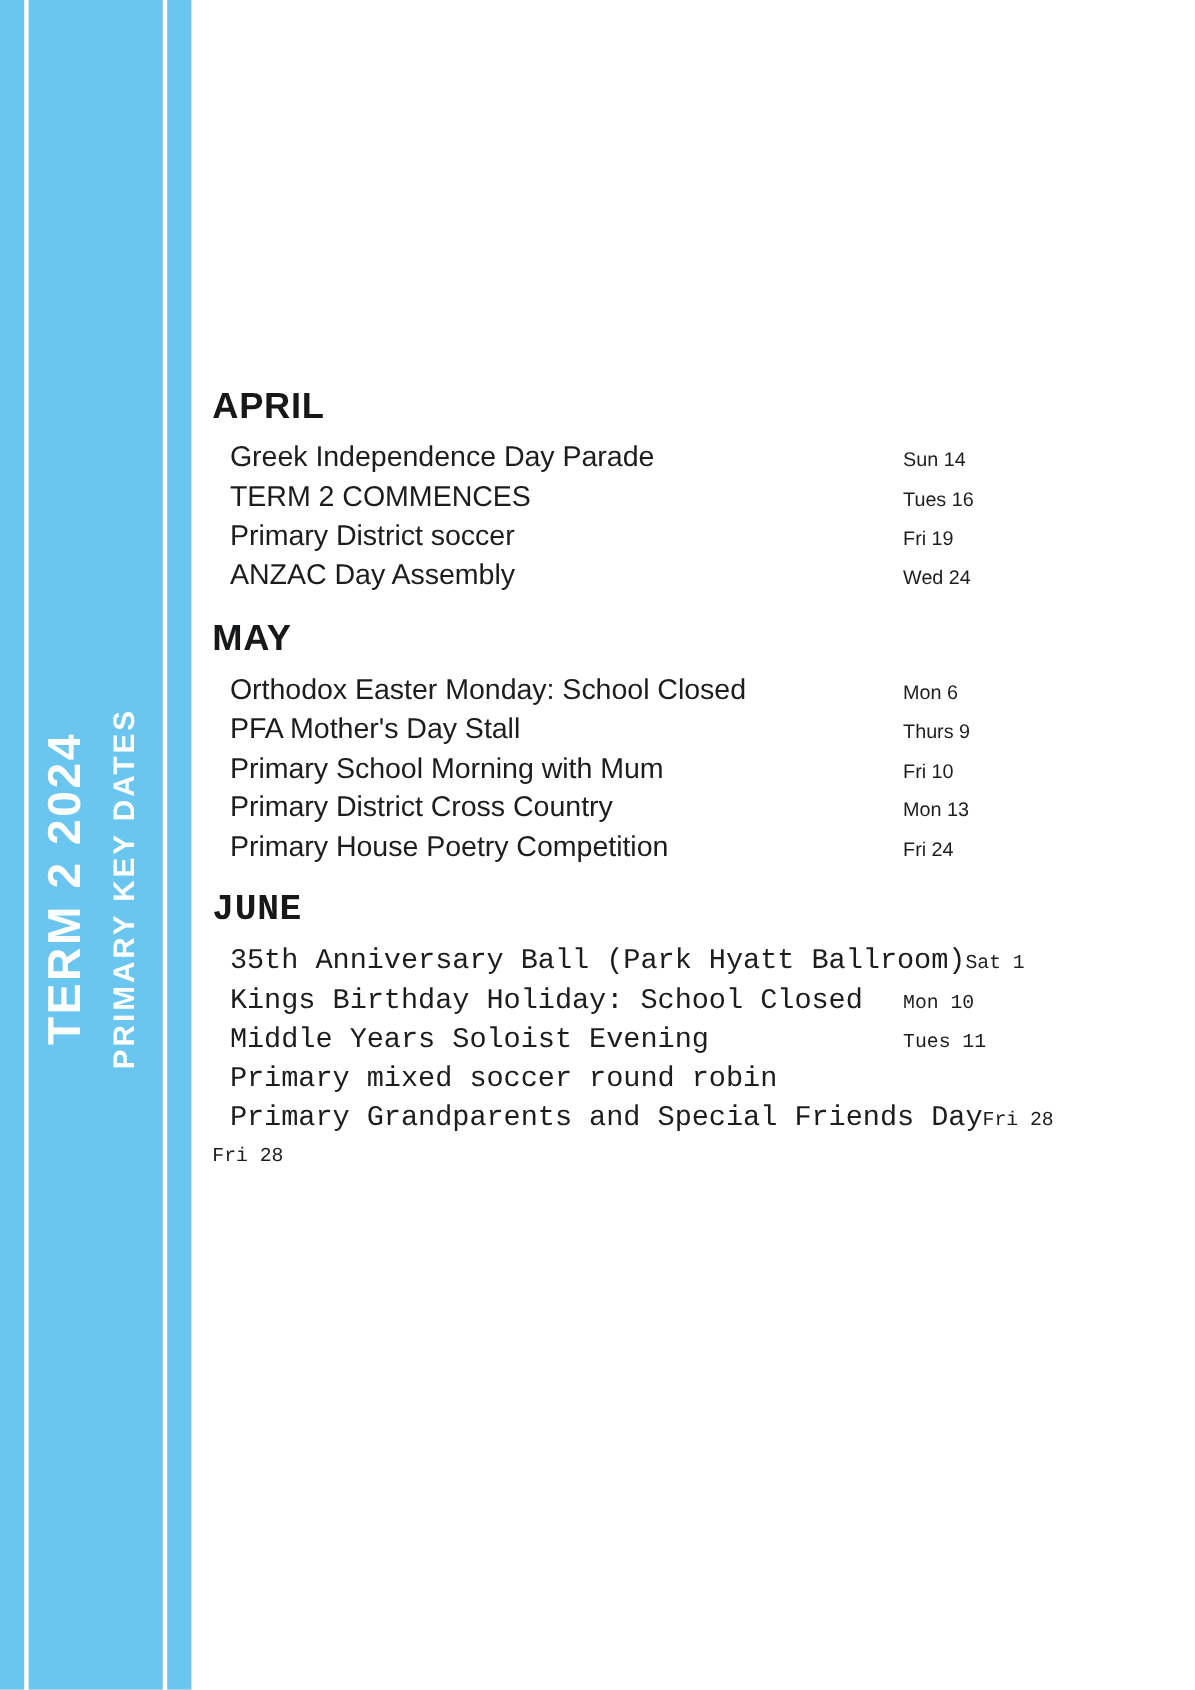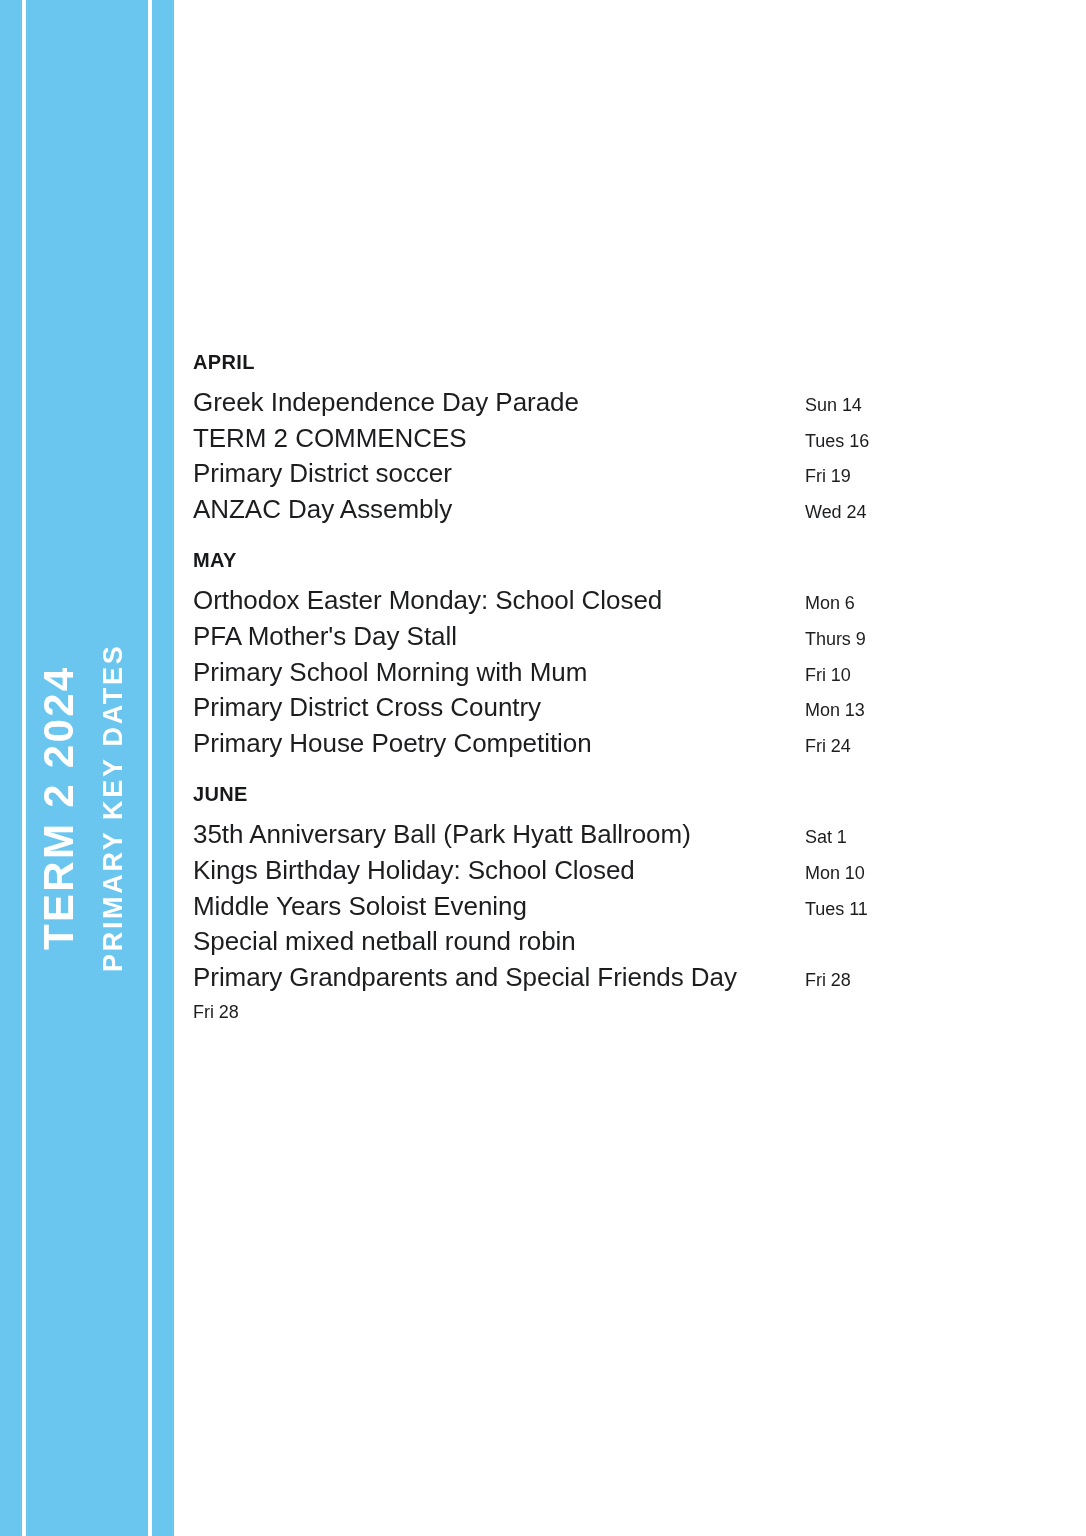--- a/index.html
+++ b/index.html
@@ -59,44 +59,45 @@
 
   
   #content {
     position: absolute;
     left: 193px;
     top: 352px;
     width: 880px;
   }
 
   .month-block { margin-bottom: 23px; }
-  .month-block:last-child { margin-bottom: 0; }
+  .month-block:last-child { margin-bottom: 0; font-family: Liberation Mono, monospace; }
 
   .month-heading {
-    font-size: 20px;
+    font-size: 33px;
     font-weight: bold;
     color: #17181a;
     letter-spacing: 0.018em;
     line-height: 1.0;
     margin: 0 0 13px 0;
   }
 
   .event-row {
     display: flex;
     align-items: baseline;
     height: 35.6px;
   }
   .event-name {
     flex: 0 0 612px;
     font-size: 26px;
     color: #1c1d1f;
     font-weight: 300;
     line-height: 35.6px;
     white-space: nowrap;
     letter-spacing: -0.002em;
+    margin-left: 16px;
   }
   .event-date {
     flex: 1 1 auto;
     font-size: 18px;
     color: #1c1d1f;
     font-weight: 300;
     line-height: 35.6px;
     white-space: nowrap;
     letter-spacing: -0.002em;
   }
@@ -165,21 +166,21 @@
       </div>
       <div class="event-row">
         <div class="event-name">Kings Birthday Holiday: School Closed</div>
         <div class="event-date">Mon 10</div>
       </div>
       <div class="event-row">
         <div class="event-name">Middle Years Soloist Evening</div>
         <div class="event-date">Tues 11</div>
       </div>
       <div class="event-row">
-        <div class="event-name">Special mixed netball round robin</div>
+        <div class="event-name">Primary mixed soccer round robin</div>
       </div>
       <div class="event-row">
         <div class="event-name">Primary Grandparents and Special Friends Day</div>
         <div class="event-date">Fri 28</div>
       </div>
       <div class="event-row">
         <div class="event-date">Fri 28</div>
       </div>
     </div>
   </div>

